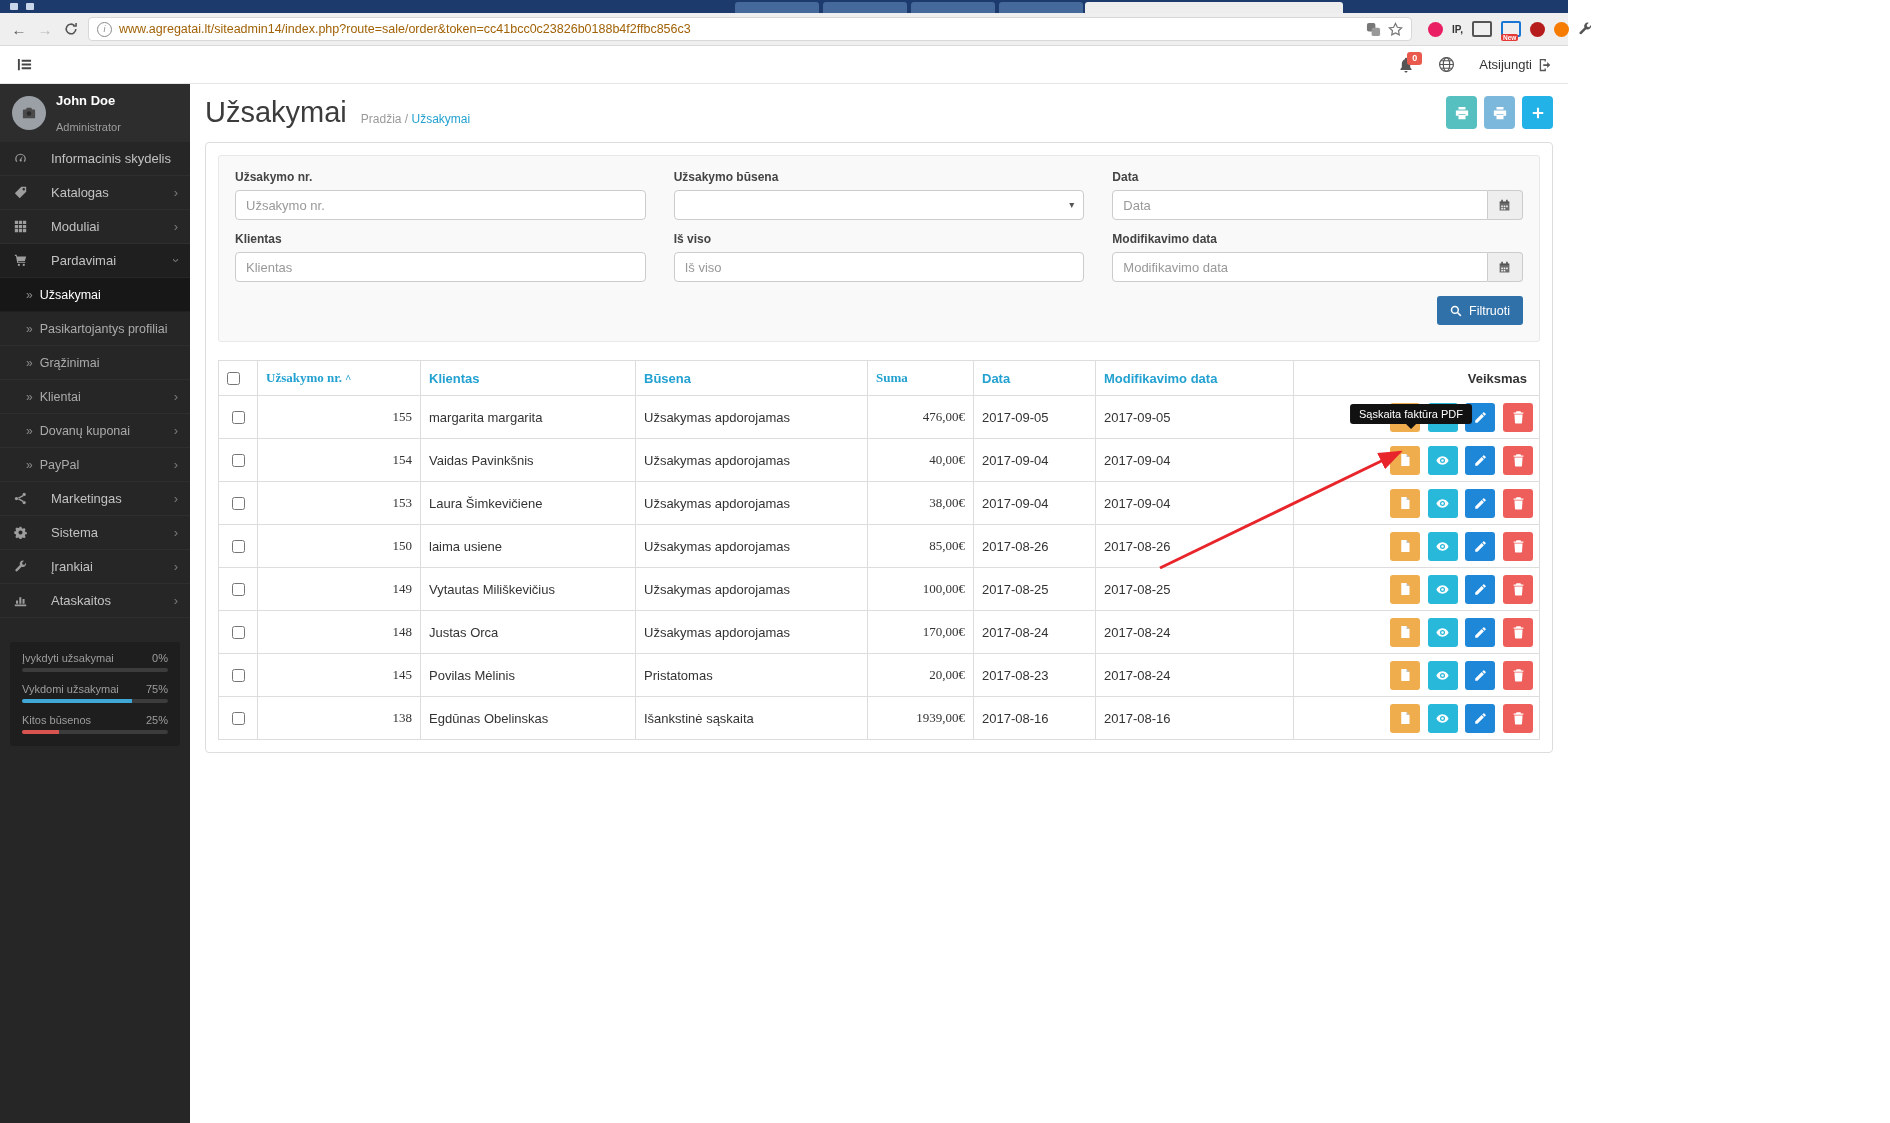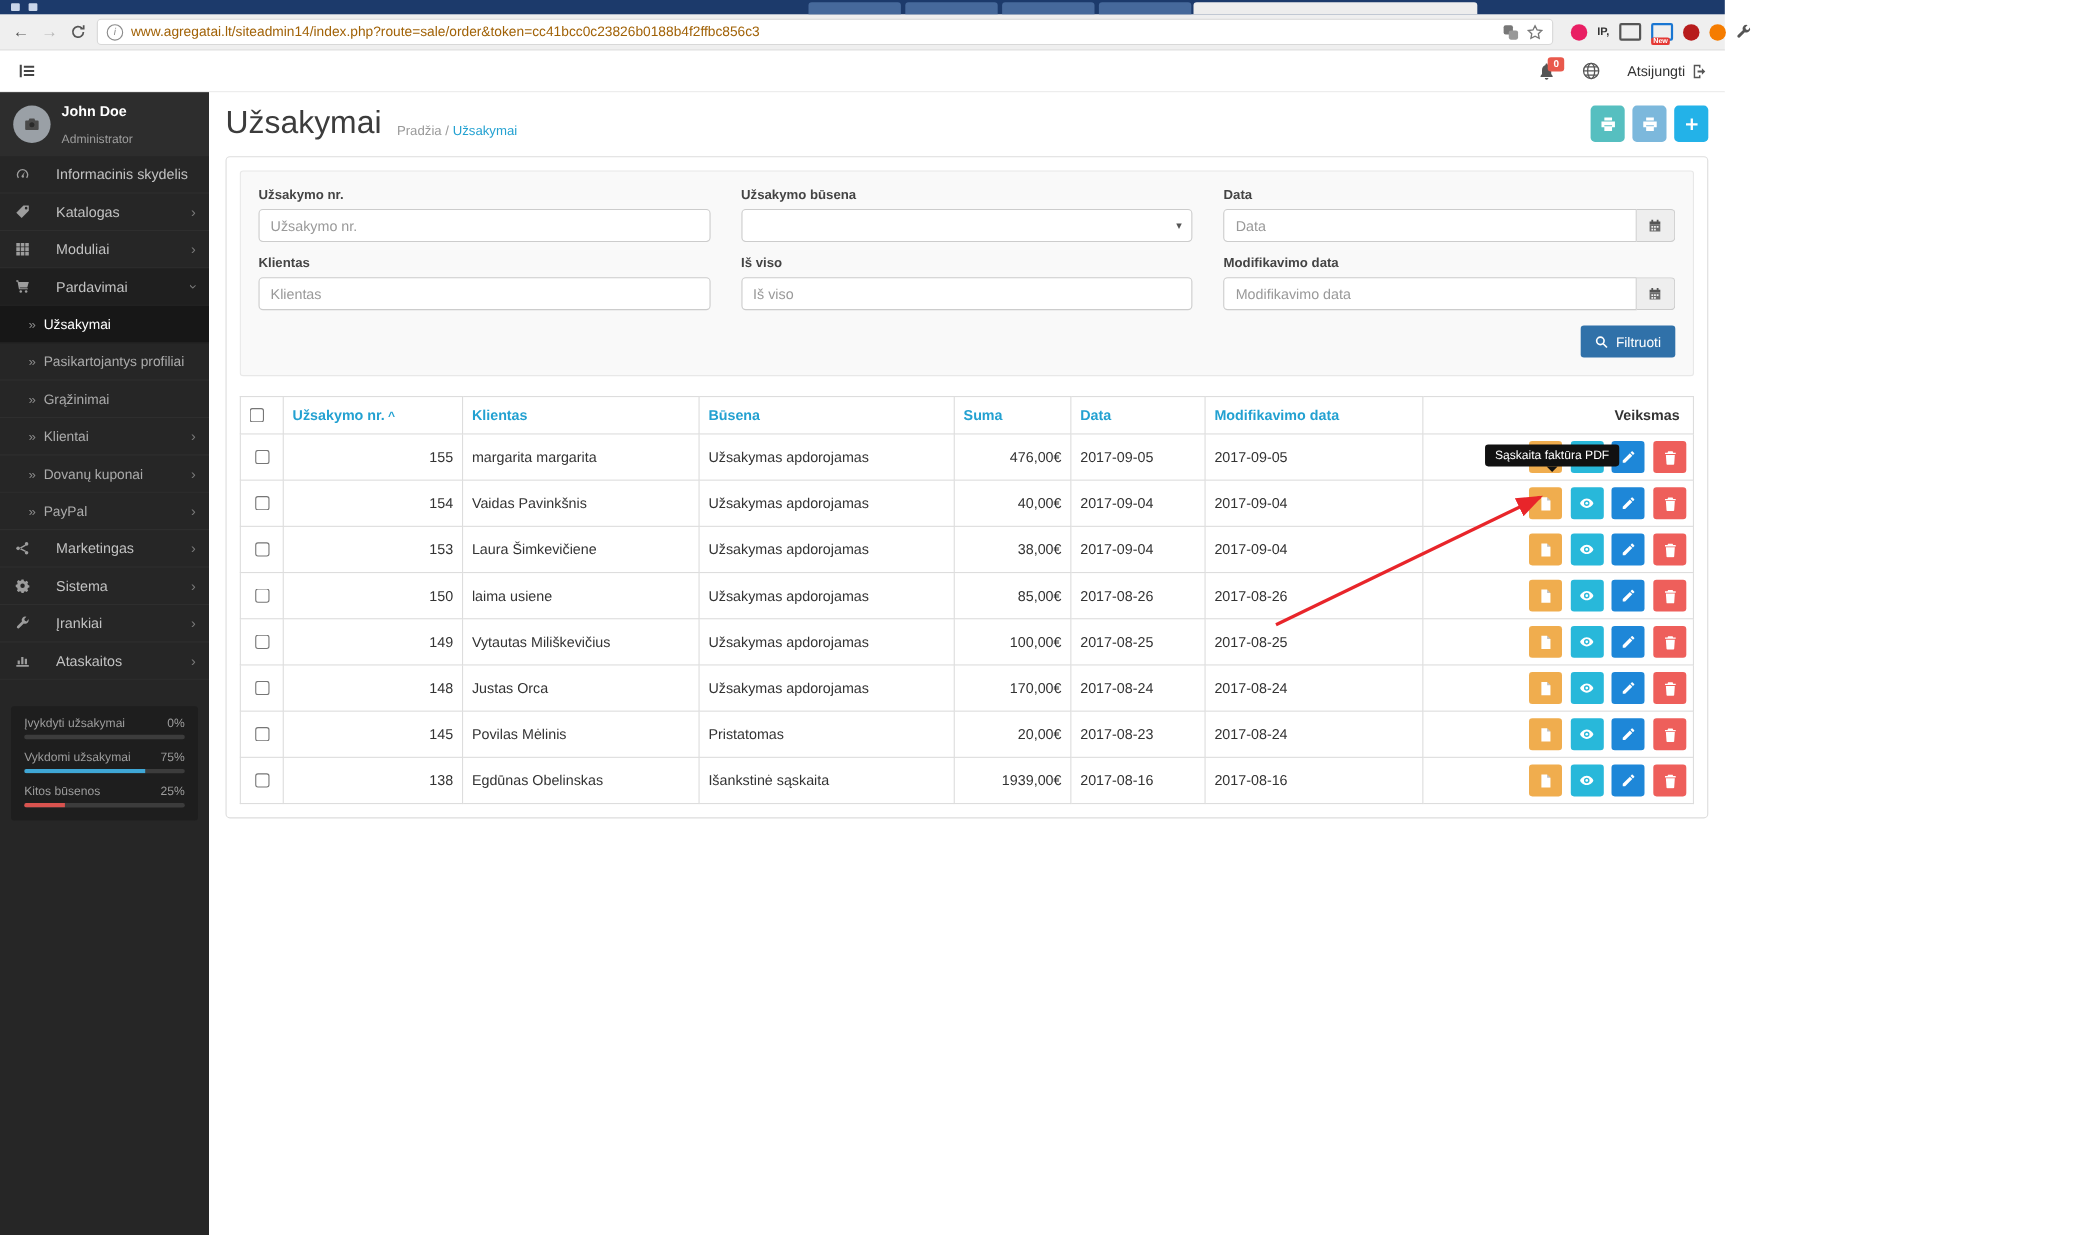--- a/index.html
+++ b/index.html
@@ -108,21 +108,21 @@
   .fbtnrow{grid-column:3;display:flex;justify-content:flex-end;margin-top:2px;}
   .btn-filter{display:inline-flex;align-items:center;gap:7px;background:var(--btn-filter,#3071a9);color:#fff;
         border:none;border-radius:3px;height:29px;padding:0 13px;font-size:12.5px;font-family:inherit;cursor:pointer;}
 
   
   .otable{width:100%;border-collapse:collapse;margin-top:18px;font-size:13px;color:#333;}
   .otable th,.otable td{border:1px solid #ddd;}
   .otable th{padding:9px 8px;text-align:left;font-weight:bold;background:#fff;}
   .otable th a{color:var(--link,#23a1d1);text-decoration:none;font-weight:bold;cursor:pointer;}
   .otable td{padding:13px 8px;}
-  .c-num{text-align:right;}
+  .c-num{text-align:right;font-family:Liberation Serif, serif;}
   .c-check{width:30px;text-align:center;padding:6px 4px !important;}
   th.c-act-h{text-align:right;color:#333;padding-right:12px;}
   .c-act{text-align:right;padding:6px 6px !important;white-space:nowrap;}
   .abtn{display:inline-flex;align-items:center;justify-content:center;width:30px;height:29px;border:none;
         border-radius:3px;margin-left:4px;cursor:pointer;vertical-align:middle;padding:0;}
   .b-pdf{background:var(--btn-pdf,#f0ad4e);}
   .b-view{background:var(--btn-view,#28b8da);}
   .b-edit{background:var(--btn-edit,#1e87d8);}
   .b-del{background:var(--btn-delete,#ee5f5b);}
   .sortc{font-size:11px;margin-left:3px;}

